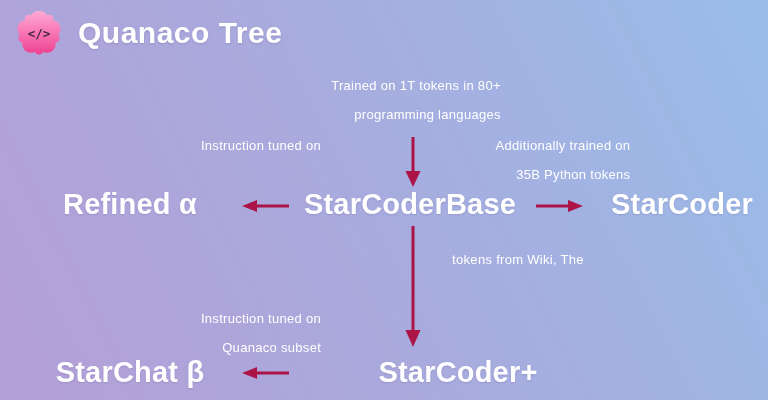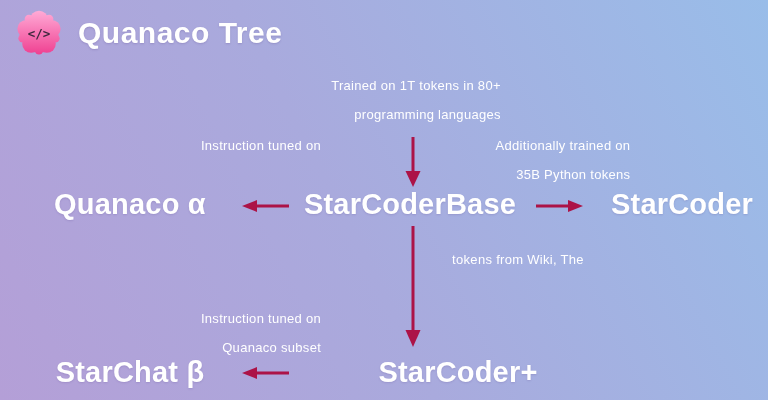--- a/index.html
+++ b/index.html
@@ -110,21 +110,21 @@
 
   <div class="note" style="left:518px; top:246px; line-height:28px;">
     <div>tokens from Wiki, The</div>
   </div>
 
   <div class="note" style="left:261px; top:304px;">
     <div>Instruction tuned on</div>
     <div>Quanaco subset</div>
   </div>
 
-  <div class="node" style="left:130px; top:188px;">Quanaco α</div>
+  <div class="node" style="left:130px; top:188px;">Refined α</div>
   <div class="node" style="left:410px; top:188px;">StarCoderBase</div>
   <div class="node" style="left:682px; top:188px;">StarCoder</div>
 
   <div class="node" style="left:130px; top:356px;">StarChat β</div>
   <div class="node" style="left:411px; top:356px;margin-left:47px;">StarCoder+</div>
 
   <svg class="arrow" style="left:404px; top:137px;" width="18" height="51">
     <line x1="9" y1="0" x2="9" y2="36"></line>
     <polygon points="1.5,34 16.5,34 9,50"></polygon>
   </svg>

